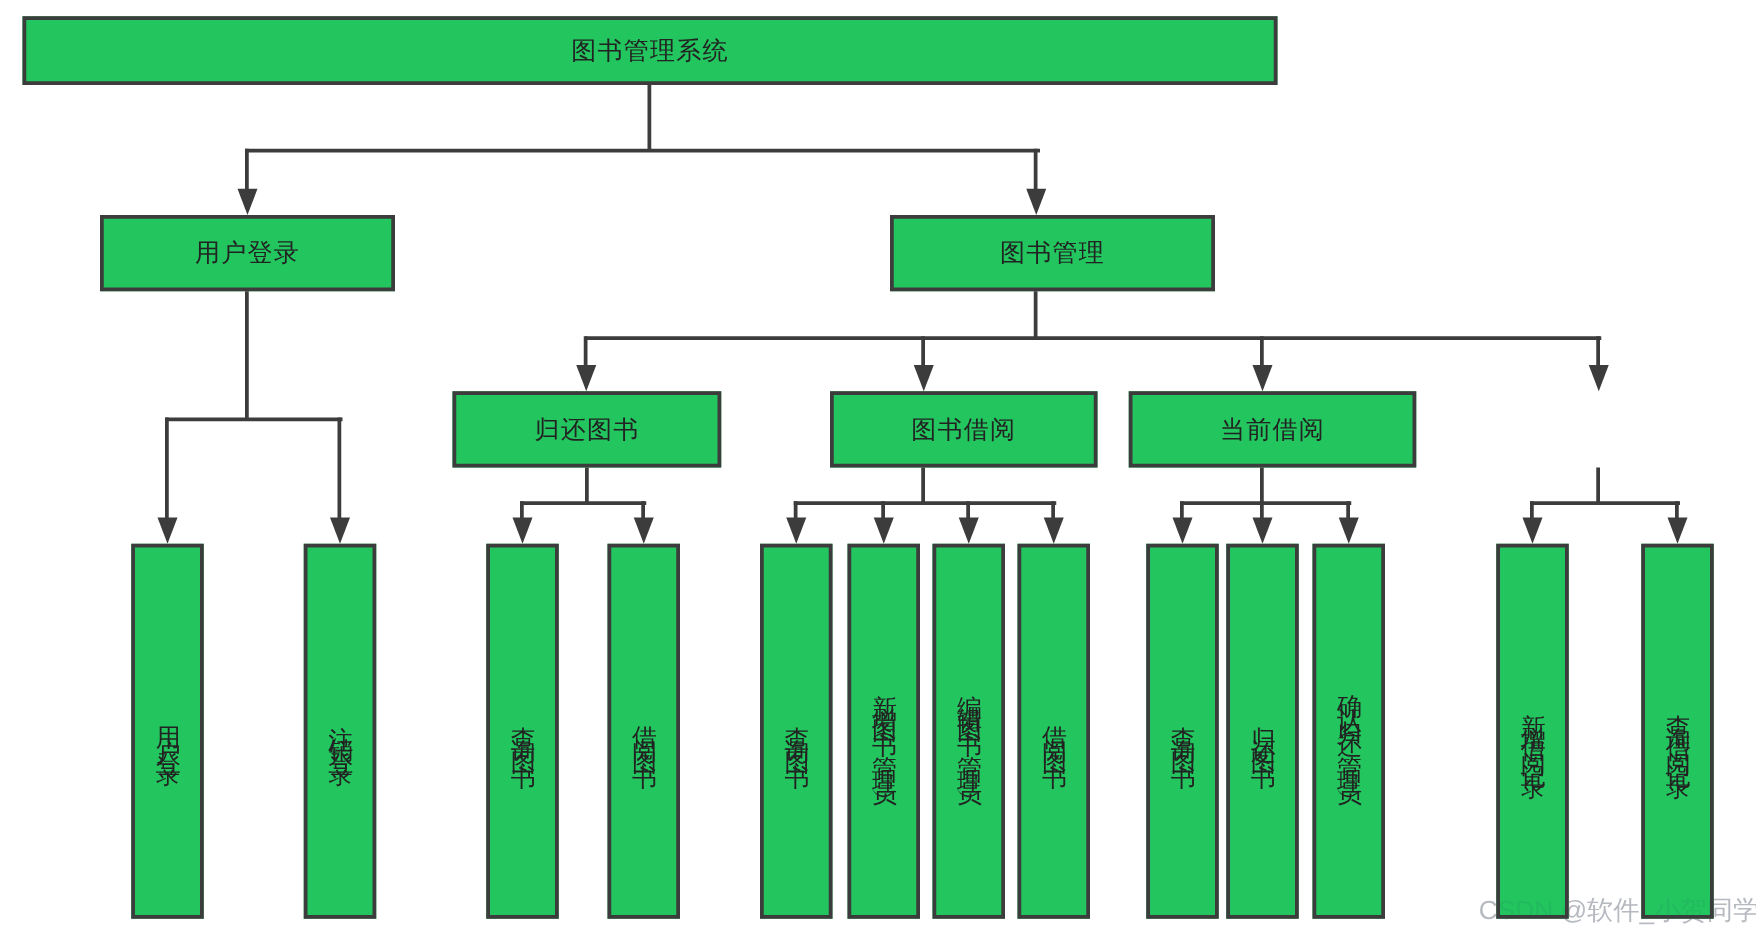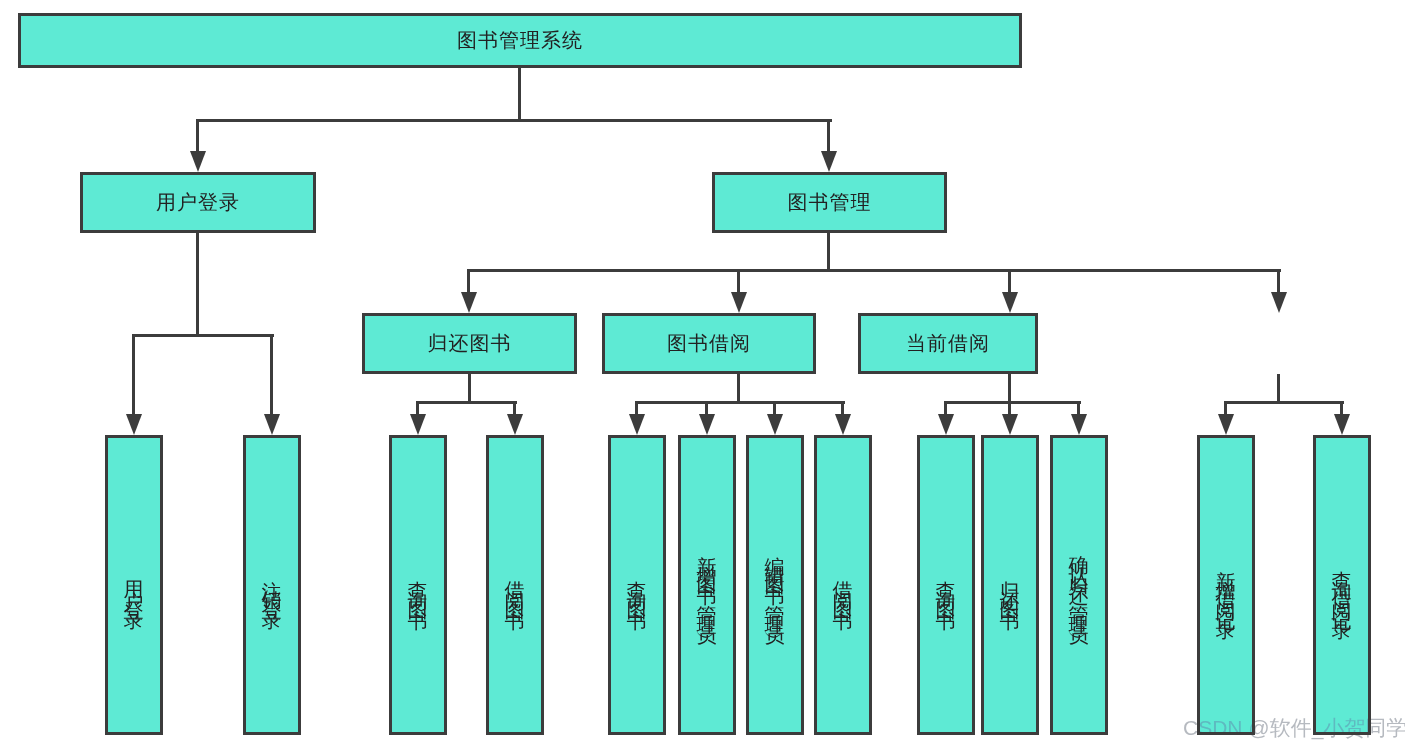--- a/index.html
+++ b/index.html
@@ -7,21 +7,21 @@
     --text:#222222;
     --wm:#b6bac0;
   }
   html,body{margin:0;padding:0;background:#ffffff;}
   .stage{
     position:relative;width:1405px;height:747px;background:#ffffff;overflow:hidden;
     font-family:"Liberation Sans", sans-serif;
   }
   .box{
     position:absolute;box-sizing:border-box;border:3px solid var(--line);
-    background:#5eead4;display:flex;align-items:center;justify-content:center;
+    background:#22c55e;display:flex;align-items:center;justify-content:center;
     color:var(--text);
   }
   .lvl{font-size:20px;letter-spacing:1px;}
   .leaf span{
     writing-mode:vertical-rl;text-orientation:mixed;
     font-size:20px;letter-spacing:10px;line-height:1;
     color:var(--text);
   }
   .vline{position:absolute;width:3px;background:var(--line);}
   .hline{position:absolute;height:3px;background:var(--line);}
@@ -47,21 +47,21 @@
   <div class="vline" style="left:518px;top:68px;height:53px"></div>
   <div class="hline" style="left:196px;top:119px;width:636px"></div>
   <div class="vline" style="left:196px;top:119px;height:33px"></div>
   <div class="arrow" style="left:190px;top:151px"></div>
   <div class="vline" style="left:827px;top:119px;height:33px"></div>
   <div class="arrow" style="left:821px;top:151px"></div>
 
   <div class="box lvl" style="left:80px;top:172px;width:236px;height:61px">
     <span>用户登录</span>
   </div>
-  <div class="box lvl" style="left:712px;top:172px;width:235px;height:61px">
+  <div class="box lvl" style="left:712px;top:172px;width:260px;height:61px">
     <span>图书管理</span>
   </div>
 
   <div class="vline" style="left:196px;top:233px;height:103px"></div>
   <div class="hline" style="left:132px;top:334px;width:142px"></div>
   <div class="vline" style="left:132px;top:334px;height:81px"></div>
   <div class="arrow" style="left:126px;top:414px"></div>
   <div class="vline" style="left:270px;top:334px;height:81px"></div>
   <div class="arrow" style="left:264px;top:414px"></div>
 
@@ -72,24 +72,24 @@
   <div class="vline" style="left:737px;top:269px;height:25px"></div>
   <div class="arrow" style="left:731px;top:292px"></div>
   <div class="vline" style="left:1008px;top:269px;height:25px"></div>
   <div class="arrow" style="left:1002px;top:292px"></div>
   <div class="vline" style="left:1277px;top:269px;height:25px"></div>
   <div class="arrow" style="left:1271px;top:292px"></div>
 
   <div class="box lvl" style="left:362px;top:313px;width:215px;height:61px">
     <span>归还图书</span>
   </div>
-  <div class="box lvl" style="left:602px;top:313px;width:214px;height:61px">
+  <div class="box lvl" style="left:664px;top:313px;width:214px;height:61px">
     <span>图书借阅</span>
   </div>
-  <div class="box lvl" style="left:858px;top:313px;width:180px;height:61px">
+  <div class="box lvl" style="left:903px;top:313px;width:230px;height:61px">
     <span>当前借阅</span>
   </div>
 
   <div class="vline" style="left:468px;top:374px;height:29px"></div>
   <div class="hline" style="left:416px;top:401px;width:101px"></div>
   <div class="vline" style="left:416px;top:401px;height:15px"></div>
   <div class="arrow" style="left:410px;top:414px"></div>
   <div class="vline" style="left:513px;top:401px;height:15px"></div>
   <div class="arrow" style="left:507px;top:414px"></div>
 

